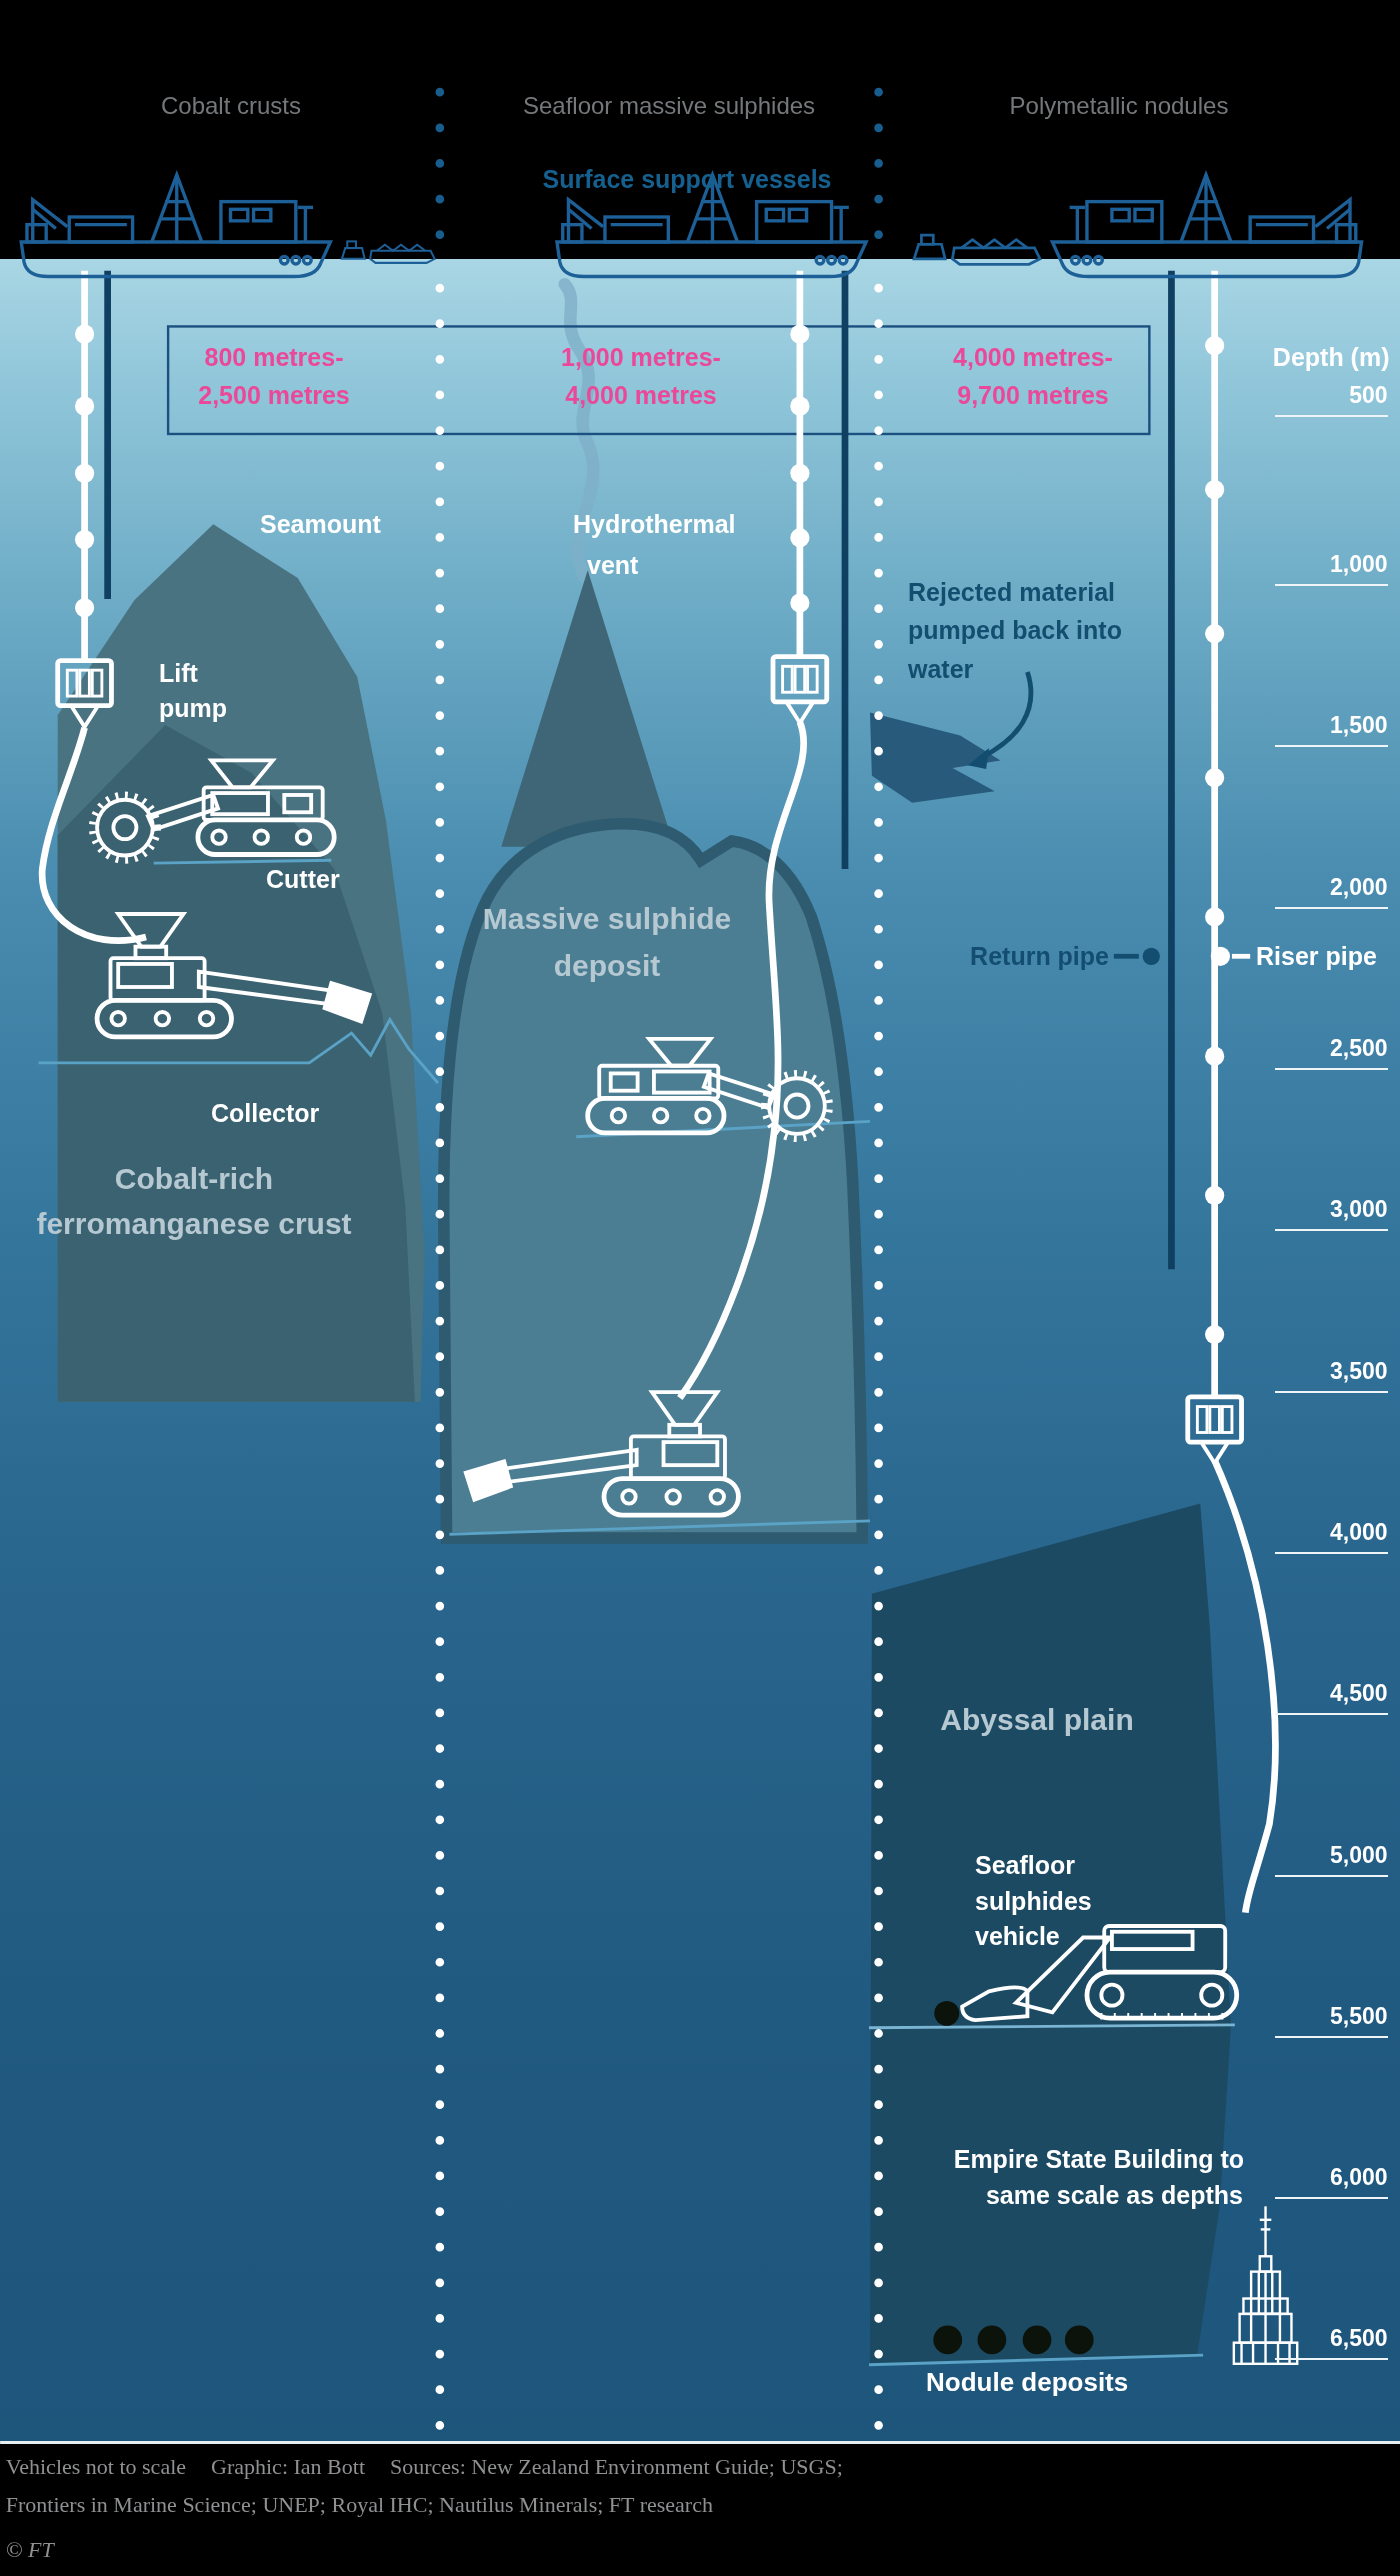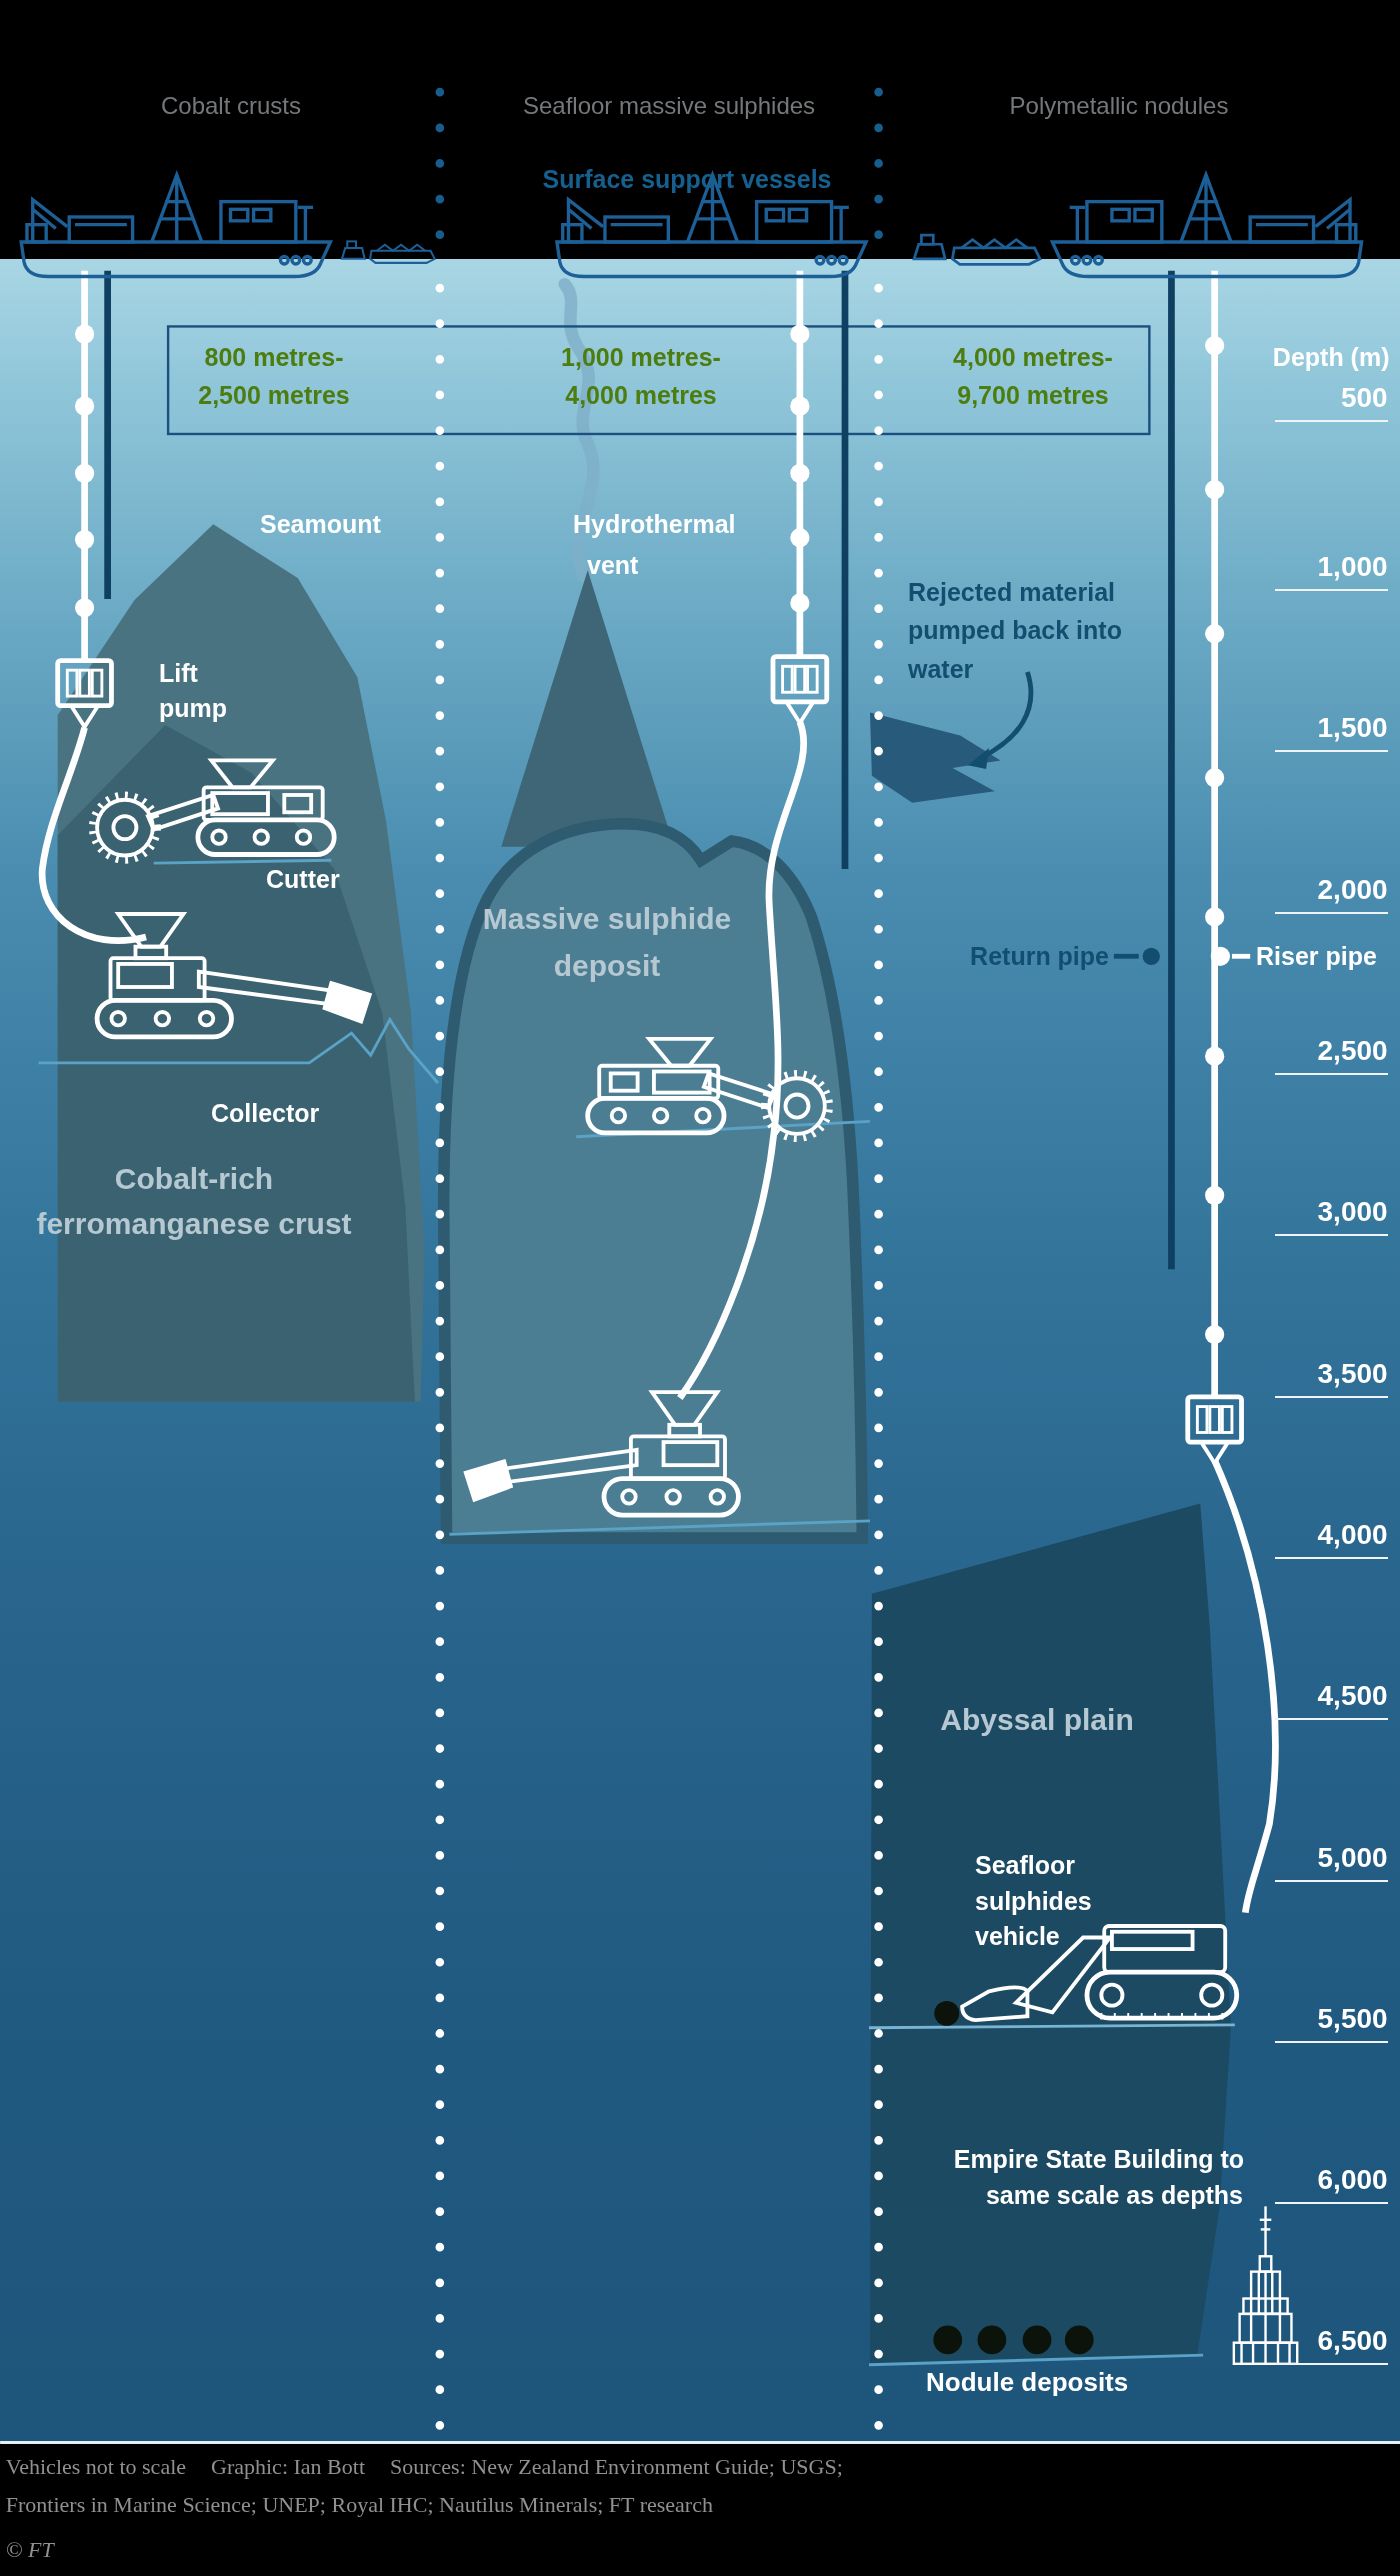--- a/index.html
+++ b/index.html
@@ -10,23 +10,23 @@
        #34759c 45%,#28648c 62%,#215a81 80%,#1d557b 100%);}
   .scene{position:absolute;left:0;top:0;z-index:2;}
   .lbl{position:absolute;z-index:4;font-weight:bold;color:#fff;white-space:nowrap;
        font-size:25px;line-height:29px;}
   .lt{color:#b6c8d1;font-size:30px;}
   .navy{color:#134e70;}
   .ctr{transform:translateX(-50%);text-align:center;}
   .coltitle{position:absolute;top:92px;z-index:4;transform:translateX(-50%);
        font-size:24px;font-weight:400;color:#75787b;white-space:nowrap;}
   .boxlbl{position:absolute;top:338px;z-index:4;transform:translateX(-50%);
-       text-align:center;font-weight:bold;font-size:25px;line-height:38px;color:#4d7c0f;}
+       text-align:center;font-weight:bold;font-size:25px;line-height:38px;color:#ec4899;}
   .tick{position:absolute;right:13.4px;width:113px;z-index:4;text-align:right;
-       font-weight:bold;font-size:28px;color:#fff;border-bottom:2.9px solid #eef4f7;
+       font-weight:bold;font-size:23px;color:#fff;border-bottom:2.9px solid #eef4f7;
        padding-bottom:5.8px;}
   .foot{position:absolute;left:5.8px;z-index:4;color:#8f9092;font-size:22px;
        font-weight:400;white-space:nowrap;font-family:Liberation Serif, serif;}
   .foot span{margin-right:25px;}
   .copy{font-style:italic;}
 </style>
 </head>
 <body>
 
 <div id="stage">

